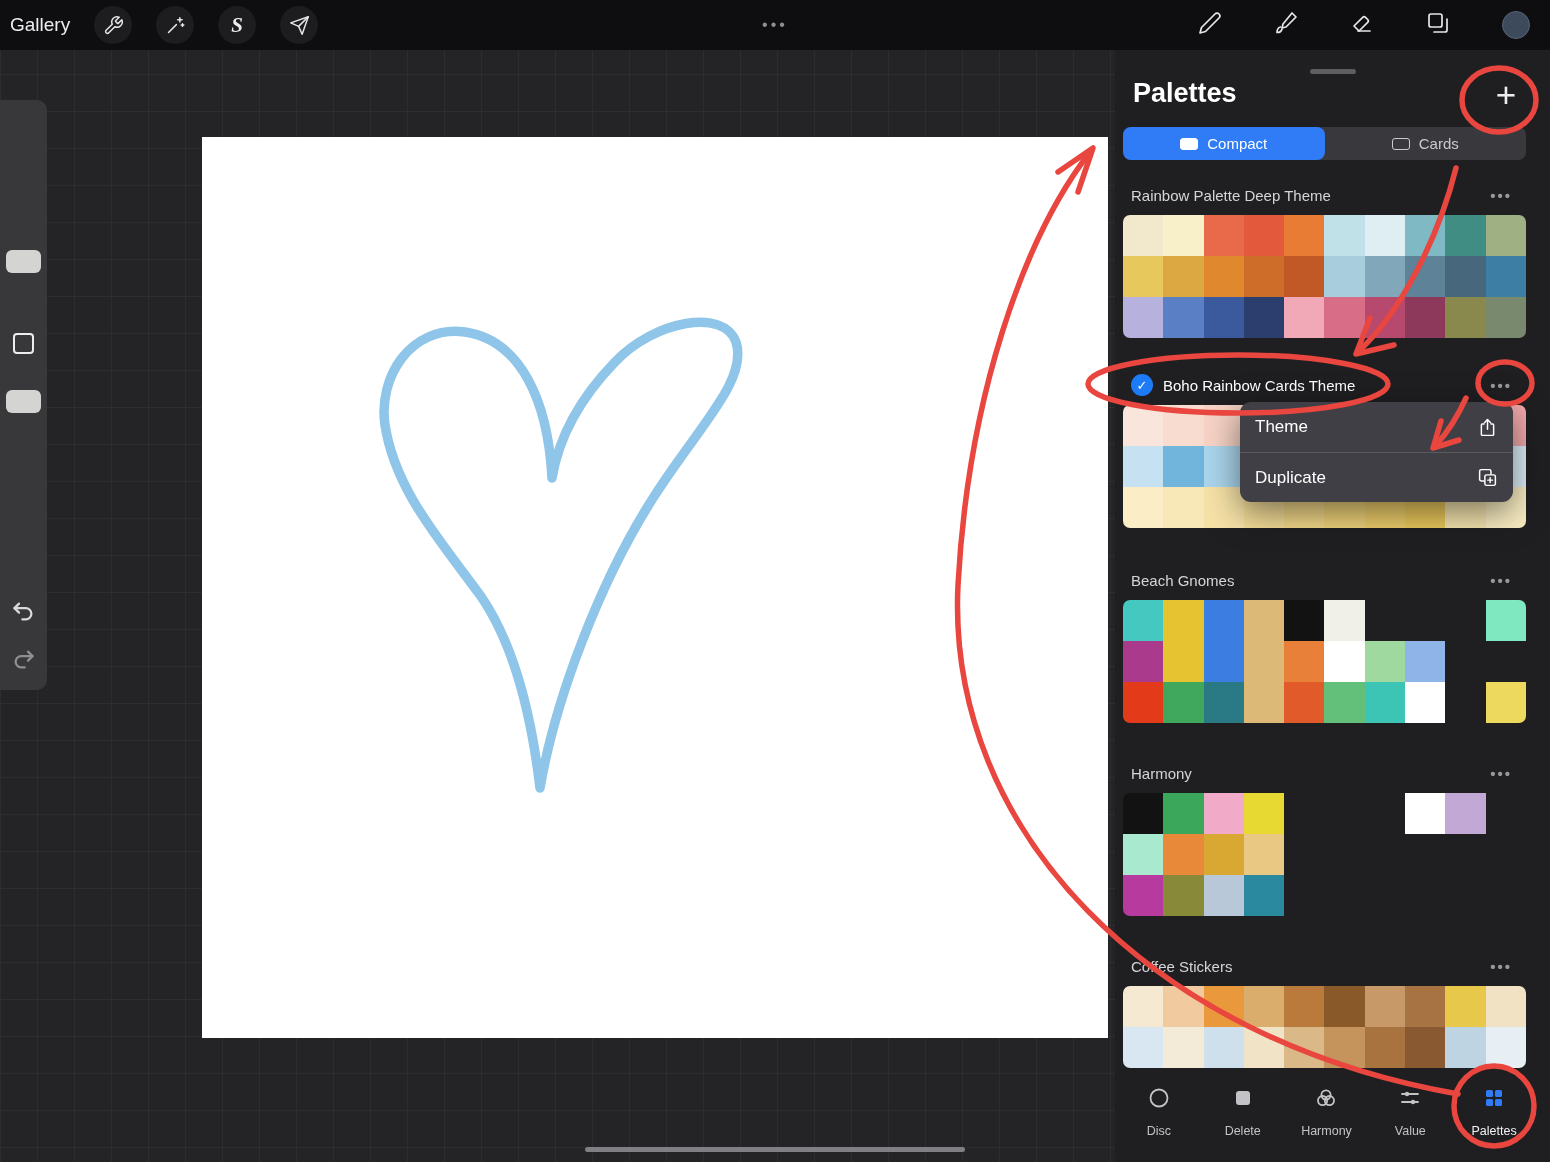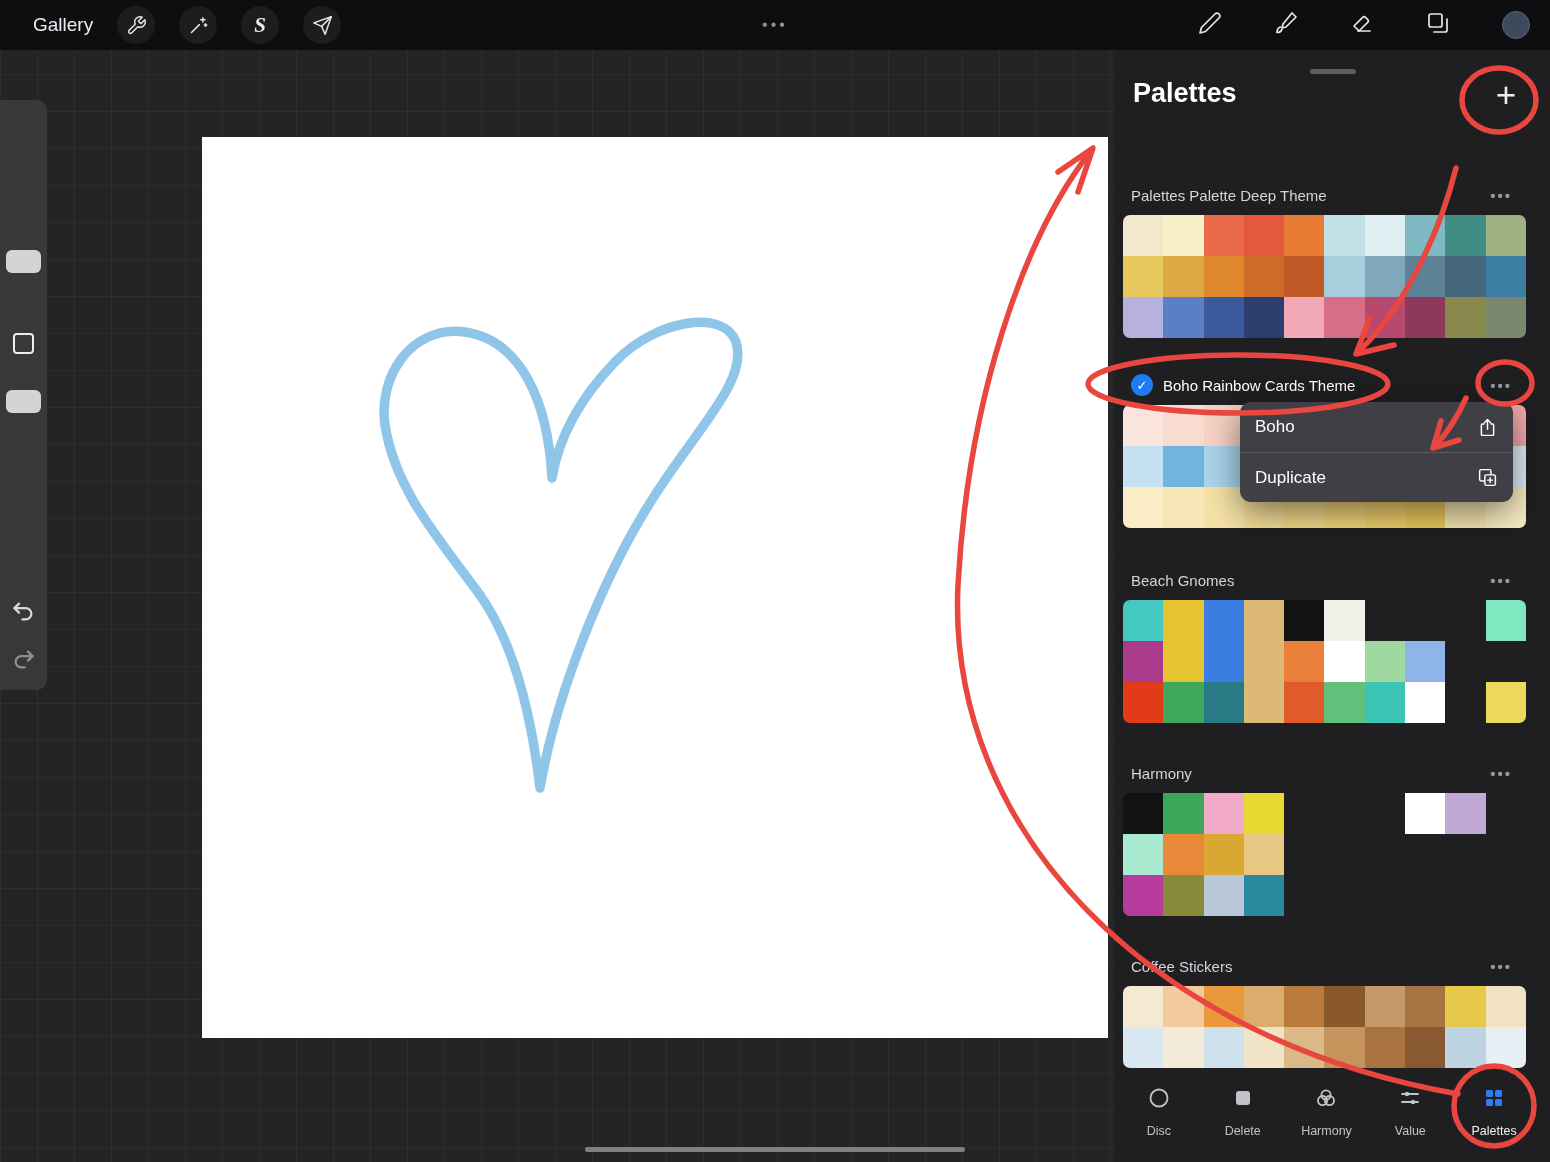--- a/index.html
+++ b/index.html
@@ -8,21 +8,21 @@
     position:relative; width:1550px; height:1162px; overflow:hidden;
     font-family:"Liberation Sans", sans-serif;
     background-color:#242426;
     background-image:
       linear-gradient(rgba(255,255,255,.04) 1px, transparent 1px),
       linear-gradient(90deg, rgba(255,255,255,.04) 1px, transparent 1px);
     background-size:37px 37px;
   }
   
   .topbar{position:absolute;left:0;top:0;right:0;height:50px;background:#0e0e10;display:flex;align-items:center;z-index:3;}
-  .tb-left{display:flex;align-items:center;gap:24px;padding-left:33px;}
+  .tb-left{display:flex;align-items:center;gap:24px;padding-left:10px;}
   .gallery{color:#ededf1;font-size:19px;}
   .tb-iconbtn{width:38px;height:38px;border-radius:19px;background:#1d1d20;display:flex;align-items:center;justify-content:center;color:#e6e6ea;}
   .tb-iconbtn svg{stroke:#e6e6ea;fill:none;stroke-width:1.7;stroke-linecap:round;stroke-linejoin:round;}
   .s-glyph{font-family:"Liberation Serif",serif;font-style:italic;font-weight:bold;font-size:21px;color:#ededf1;}
   .tb-center{position:absolute;left:50%;top:0;transform:translateX(-50%);height:50px;display:flex;align-items:center;color:#8e8e93;font-size:16px;letter-spacing:3px;}
   .tb-right{margin-left:auto;display:flex;align-items:center;gap:52px;padding-right:20px;}
   .tb-right svg{stroke:#e6e6ea;fill:none;stroke-width:1.7;stroke-linecap:round;stroke-linejoin:round;}
   .color-dot{width:28px;height:28px;border-radius:50%;background:#3d4a5c;border:1px solid #566476;}
   
   .canvas{position:absolute;left:202px;top:137px;width:906px;height:901px;background:#ffffff;z-index:1;}
@@ -155,24 +155,34 @@
           <path d="M20 9H10a5 5 0 0 0 0 10h3"></path>
         </svg>
     </div>
   </aside>
 
   <section class="panel">
     <div class="p-handle"></div>
     <h1 class="p-title">Palettes</h1>
     <div class="p-plus">+</div>
 
+    <div class="seg">
+      <div class="seg-btn active">
+        <span class="card-ico"></span>
+        <span>Compact</span>
+      </div>
+      <div class="seg-btn">
+        <span class="card-ico"></span>
+        <span>Cards</span>
+      </div>
+    </div>
 
     <div class="pal-section sec-0">
       <div class="pal-header">
-        <span class="pal-name">Palettes Palette Deep Theme</span>
+        <span class="pal-name">Rainbow Palette Deep Theme</span>
         <span class="dots">•••</span>
       </div>
       <div class="pal-grid">
           <div class="swatch" style="background: rgb(242, 233, 204);"></div>
           <div class="swatch" style="background: rgb(248, 240, 201);"></div>
           <div class="swatch" style="background: rgb(233, 106, 74);"></div>
           <div class="swatch" style="background: rgb(226, 90, 59);"></div>
           <div class="swatch" style="background: rgb(232, 124, 52);"></div>
           <div class="swatch" style="background: rgb(193, 225, 232);"></div>
           <div class="swatch" style="background: rgb(222, 238, 242);"></div>
@@ -237,21 +247,21 @@
           <div class="swatch" style="background: rgb(240, 211, 122);"></div>
           <div class="swatch" style="background: rgb(238, 206, 107);"></div>
           <div class="swatch" style="background: rgb(235, 201, 92);"></div>
           <div class="swatch" style="background: rgb(245, 229, 175);"></div>
           <div class="swatch" style="background: rgb(248, 236, 193);"></div>
         </div>
     </div>
 
     <div class="ctx-menu">
       <div class="ctx-item">
-        <span>Boho</span>
+        <span>Theme</span>
         <span class="ctx-ico">
           <svg width="21" height="21" viewBox="0 0 24 24">
               <path d="M8 8H6a1 1 0 0 0-1 1v11a1 1 0 0 0 1 1h12a1 1 0 0 0 1-1V9a1 1 0 0 0-1-1h-2"></path>
               <path d="M12 14V3"></path>
               <path d="M8.5 6.5 12 3l3.5 3.5"></path>
             </svg>
         </span>
       </div>
       <div class="ctx-item">
         <span>Duplicate</span>

